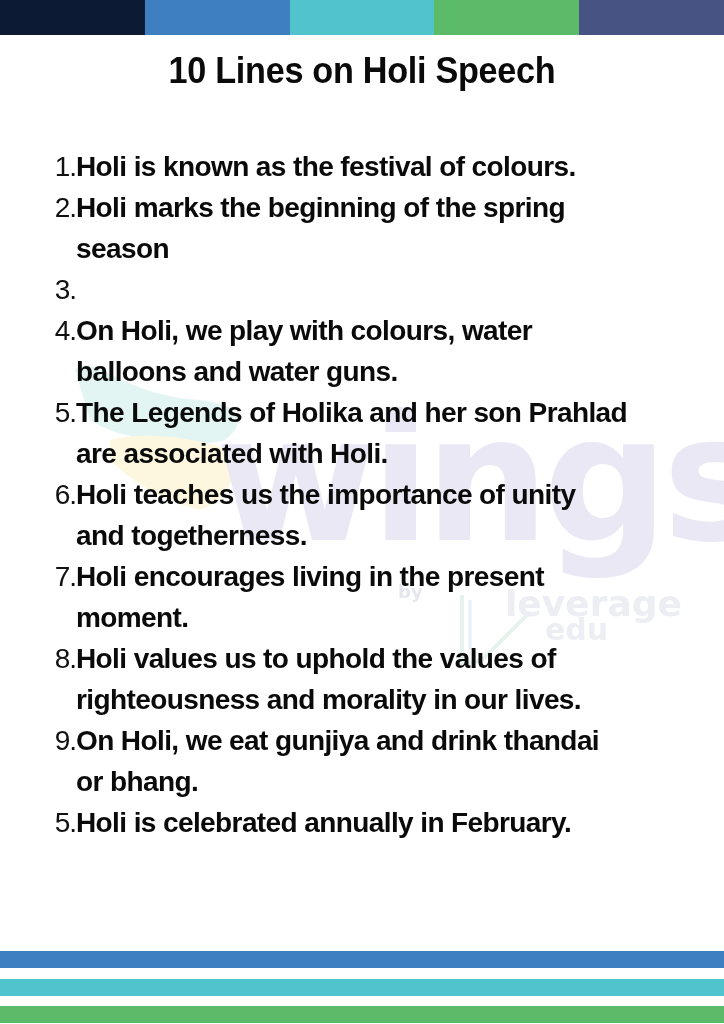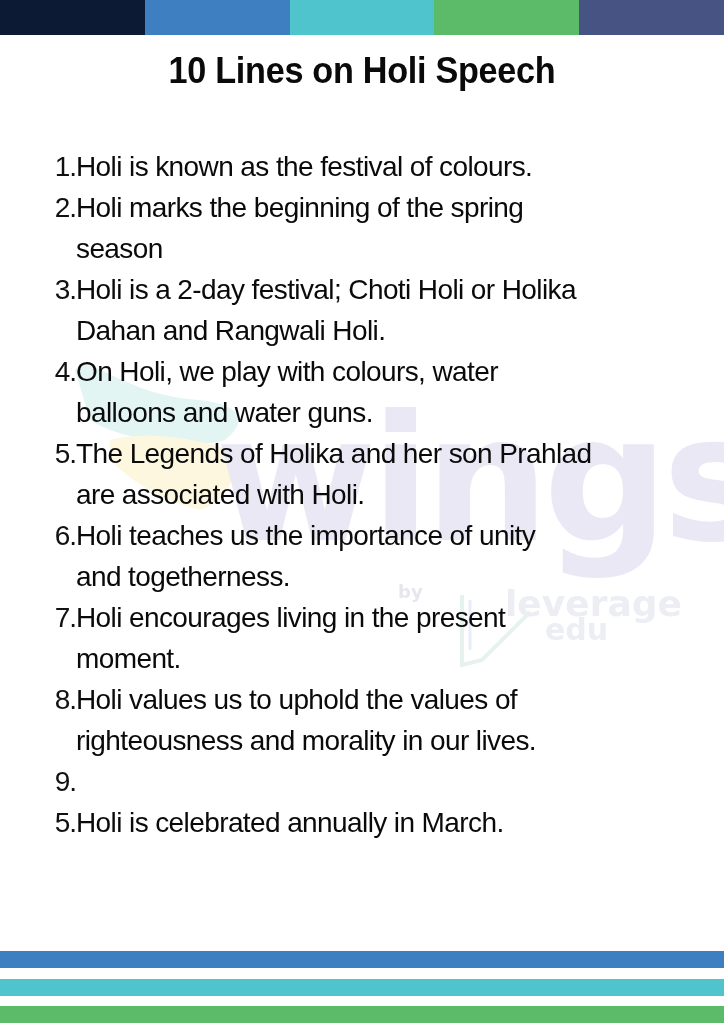--- a/index.html
+++ b/index.html
@@ -17,21 +17,21 @@
     transform: scaleX(0.95);
   }
   .watermark { position: absolute; left: 0; top: 0; width: 724px; height: 1024px; pointer-events: none; }
   .list { position: absolute; top: 146px; left: 0; width: 724px; margin: 0; padding: 0; list-style: none; }
   .item { display: flex; align-items: flex-start; line-height: 41px; font-size: 28px; }
   .num {
     width: 76px; text-align: right; flex: 0 0 76px;
     font-weight: normal; color: #111; letter-spacing: -1px;
   }
   .text {
-    flex: 0 0 620px; font-weight: normal; letter-spacing: -0.6px;
+    flex: 0 0 620px; font-weight: bold; letter-spacing: -0.6px;
     white-space: pre-line;
   }
   .bottom-stripe { position: absolute; left: 0; width: 724px; height: 17px; }
 </style>
 </head>
 <body>
 
 <div class="top-bar">
   <div class="seg" style="background:#0c1b33"></div>
   <div class="seg" style="background:#3d7fc1"></div>
@@ -61,22 +61,20 @@
     <span class="num">1.</span>
     <span class="text">Holi is known as the festival of colours.</span>
   </li>
   <li class="item">
     <span class="num">2.</span>
     <span class="text">Holi marks the beginning of the spring
 season</span>
   </li>
   <li class="item">
     <span class="num">3.</span>
-    <span class="text">Holi is a 2-day festival; Choti Holi or Holika
-Dahan and Rangwali Holi.</span>
   </li>
   <li class="item">
     <span class="num">4.</span>
     <span class="text">On Holi, we play with colours, water
 balloons and water guns.</span>
   </li>
   <li class="item">
     <span class="num">5.</span>
     <span class="text">The Legends of Holika and her son Prahlad
 are associated with Holi.</span>
@@ -91,22 +89,24 @@
     <span class="text">Holi encourages living in the present
 moment.</span>
   </li>
   <li class="item">
     <span class="num">8.</span>
     <span class="text">Holi values us to uphold the values of
 righteousness and morality in our lives.</span>
   </li>
   <li class="item">
     <span class="num">9.</span>
+    <span class="text">On Holi, we eat gunjiya and drink thandai
+or bhang.</span>
   </li>
   <li class="item">
     <span class="num">5.</span>
-    <span class="text">Holi is celebrated annually in March.</span>
+    <span class="text">Holi is celebrated annually in February.</span>
   </li>
 </ol>
 
 <div class="bottom-stripe" style="top:951px;background:#3d7fc1"></div>
 <div class="bottom-stripe" style="top:979px;background:#50c4cd"></div>
 <div class="bottom-stripe" style="top:1006px;background:#5bbb69"></div>
 
 </body></html>

